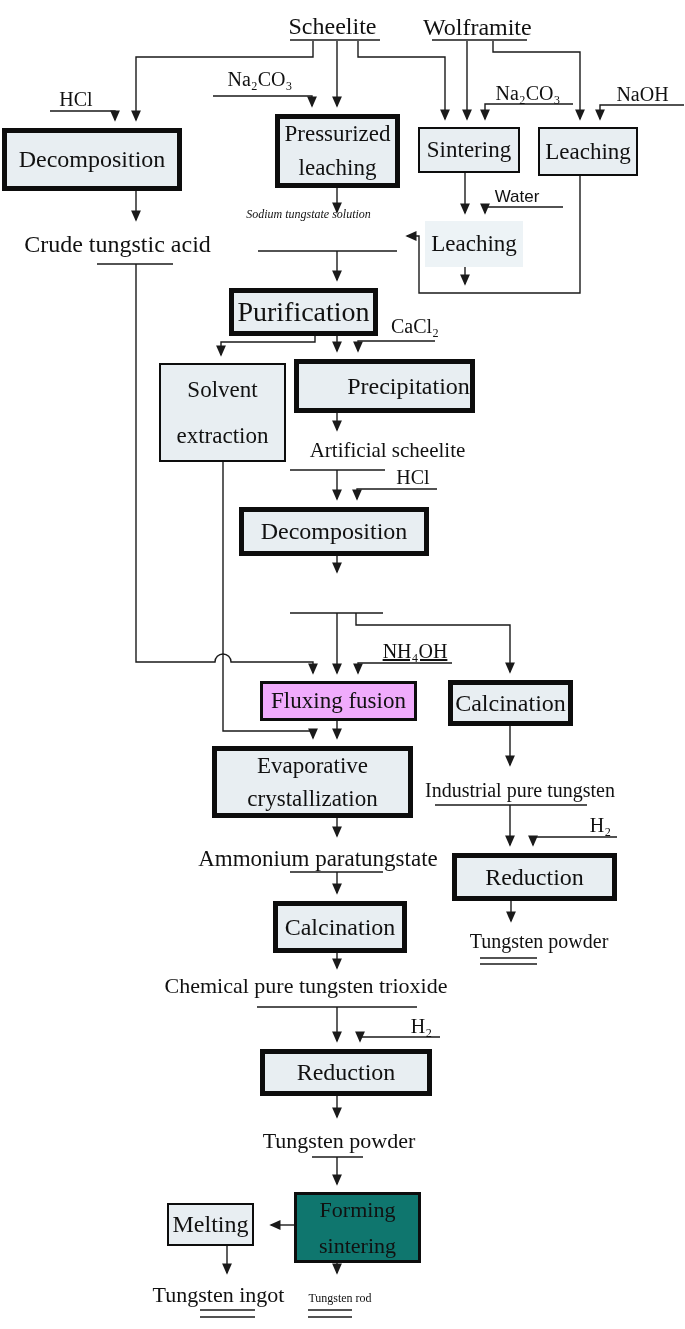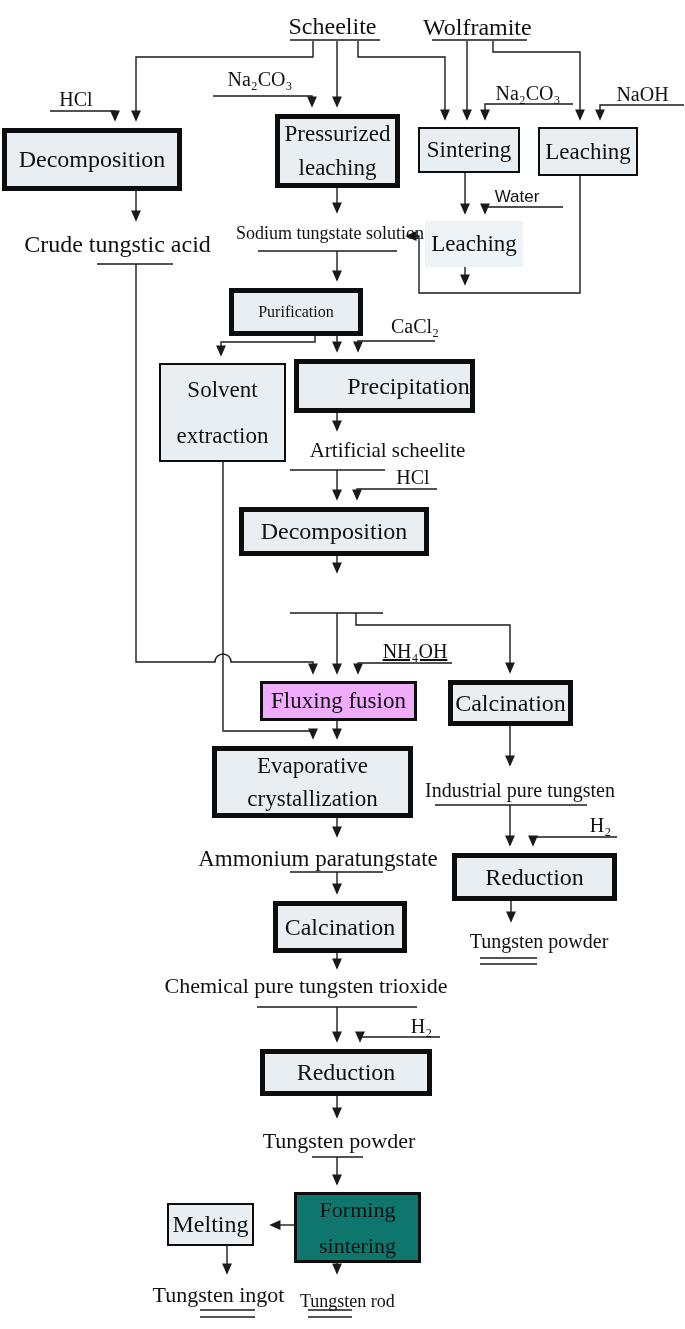--- a/index.html
+++ b/index.html
@@ -88,21 +88,21 @@
       <path d="M200,1317 H255" fill="none" stroke="#1a1a1a" stroke-width="1.4"></path>
       <path d="M308,1310 H352" fill="none" stroke="#1a1a1a" stroke-width="1.4"></path>
       <path d="M308,1317 H352" fill="none" stroke="#1a1a1a" stroke-width="1.4"></path>
     </svg>
     <div class="box" style="left: 2px; top: 128px; width: 180px; height: 63px; border-width: 5px; background: rgb(232, 238, 242); font-size: 24px; line-height: 1.2;">Decomposition</div>
     <div class="box" style="left: 275px; top: 114px; width: 125px; height: 74px; border-width: 5px; background: rgb(232, 238, 242); font-size: 23px; line-height: 1.5;">Pressurized
 leaching</div>
     <div class="box" style="left: 418px; top: 127px; width: 102px; height: 46px; border-width: 2px; background: rgb(232, 238, 242); font-size: 23px; line-height: 1.2;">Sintering</div>
     <div class="box" style="left: 538px; top: 127px; width: 100px; height: 49px; border-width: 2px; background: rgb(232, 238, 242); font-size: 23px; line-height: 1.2;">Leaching</div>
     <div class="box" style="left: 425px; top: 221px; width: 98px; height: 46px; border-width: 0px; border-style: none; background: rgb(237, 243, 246); font-size: 23px; line-height: 1.2;">Leaching</div>
-    <div class="box" style="left: 229px; top: 288px; width: 134px; height: 48px; border-width: 5px; background: rgb(232, 238, 242); font-size: 16px; line-height: 1.2;">Purification</div>
+    <div class="box" style="left: 229px; top: 288px; width: 149px; height: 48px; border-width: 5px; background: rgb(232, 238, 242); font-size: 28px; line-height: 1.2;">Purification</div>
     <div class="box" style="left: 159px; top: 363px; width: 127px; height: 99px; border-width: 2px; background: rgb(232, 238, 242); font-size: 23px; line-height: 2;">Solvent
 extraction</div>
     <div class="box" style="left: 294px; top: 359px; width: 181px; height: 54px; border-width: 5px; background: rgb(232, 238, 242); font-size: 24px; line-height: 1.2; padding-left: 48px;">Precipitation</div>
     <div class="box" style="left: 239px; top: 507px; width: 190px; height: 49px; border-width: 5px; background: rgb(232, 238, 242); font-size: 24px; line-height: 1.2;">Decomposition</div>
     <div class="box" style="left: 260px; top: 681px; width: 157px; height: 40px; border-width: 3px; background: #f0abfc; font-size: 23px; line-height: 1.2; text-align: center;">Fluxing fusion</div>
     <div class="box" style="left: 448px; top: 680px; width: 125px; height: 46px; border-width: 5px; background: rgb(232, 238, 242); font-size: 24px; line-height: 1.2;">Calcination</div>
     <div class="box" style="left: 212px; top: 746px; width: 201px; height: 72px; border-width: 5px; background: rgb(232, 238, 242); font-size: 23px; line-height: 1.45;">Evaporative
 crystallization</div>
     <div class="box" style="left: 452px; top: 853px; width: 165px; height: 48px; border-width: 5px; background: rgb(232, 238, 242); font-size: 24px; line-height: 1.2;">Reduction</div>
     <div class="box" style="left: 273px; top: 901px; width: 134px; height: 52px; border-width: 5px; background: rgb(232, 238, 242); font-size: 24px; line-height: 1.2;">Calcination</div>
@@ -110,28 +110,28 @@
     <div class="box" style="left: 294px; top: 1192px; width: 127px; height: 71px; border-width: 3px; background: #0f766e; font-size: 22px; line-height: 1.6;">Forming
 sintering</div>
     <div class="box" style="left: 167px; top: 1203px; width: 87px; height: 43px; border-width: 2px; background: rgb(232, 238, 242); font-size: 24px; line-height: 1.2;">Melting</div>
     <div class="lbl" style="left: 280px; top: 13px; width: 105px; font-size: 24px;">Scheelite</div>
     <div class="lbl" style="left: 423px; top: 14px; width: 107px; font-size: 24px;">Wolframite</div>
     <div class="lbl" style="left: 46px; top: 88px; width: 60px; font-size: 20px;">HCl</div>
     <div class="lbl" style="left: 210px; top: 68px; width: 100px; font-size: 20px;">Na₂CO₃</div>
     <div class="lbl" style="left: 483px; top: 82px; width: 90px; font-size: 20px;">Na₂CO₃</div>
     <div class="lbl" style="left: 605px; top: 83px; width: 75px; font-size: 20px;">NaOH</div>
     <div class="lbl sans" style="left: 487px; top: 188px; width: 60px; font-size: 17px;">Water</div>
-    <div class="lbl" style="left: 236px; top: 224px; width: 145px; font-size: 18px;">Sodium tungstate solution</div>
+    <div class="lbl" style="left: 236px; top: 208px; width: 145px; font-size: 12px; font-style: italic;">Sodium tungstate solution</div>
     <div class="lbl" style="left: 15px; top: 231px; width: 205px; font-size: 24px;">Crude tungstic acid</div>
     <div class="lbl" style="left: 380px; top: 315px; width: 70px; font-size: 20px;">CaCl₂</div>
     <div class="lbl" style="left: 290px; top: 439px; width: 195px; font-size: 21px;">Artificial scheelite</div>
     <div class="lbl" style="left: 388px; top: 466px; width: 50px; font-size: 20px;">HCl</div>
     <div class="lbl" style="left: 375px; top: 640px; width: 80px; font-size: 20px; text-decoration: underline;">NH₄OH</div>
     <div class="lbl" style="left: 425px; top: 779px; width: 172px; font-size: 20px;">Industrial pure tungsten</div>
     <div class="lbl" style="left: 583px; top: 814px; width: 35px; font-size: 20px;">H₂</div>
     <div class="lbl" style="left: 183px; top: 846px; width: 270px; font-size: 23px;">Ammonium paratungstate</div>
     <div class="lbl" style="left: 460px; top: 930px; width: 158px; font-size: 20px;">Tungsten powder</div>
     <div class="lbl" style="left: 140px; top: 974px; width: 332px; font-size: 22px;">Chemical pure tungsten trioxide</div>
     <div class="lbl" style="left: 404px; top: 1015px; width: 35px; font-size: 20px;">H₂</div>
     <div class="lbl" style="left: 248px; top: 1129px; width: 182px; font-size: 22px;">Tungsten powder</div>
     <div class="lbl" style="left: 150px; top: 1283px; width: 137px; font-size: 22px;">Tungsten ingot</div>
-    <div class="lbl" style="left: 300px; top: 1292px; width: 80px; font-size: 18px;">Tungsten rod</div>
+    <div class="lbl" style="left: 300px; top: 1292px; width: 80px; font-size: 12px;">Tungsten rod</div>
   </div>
 
 </body></html>

